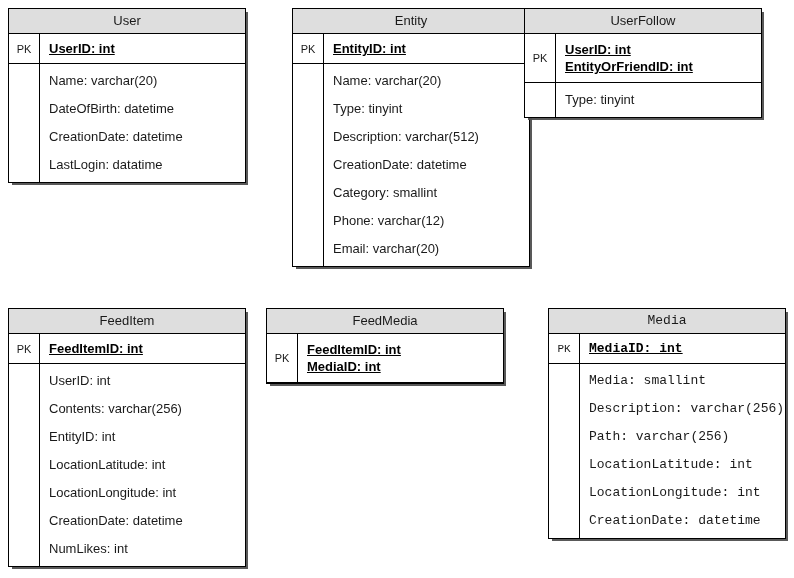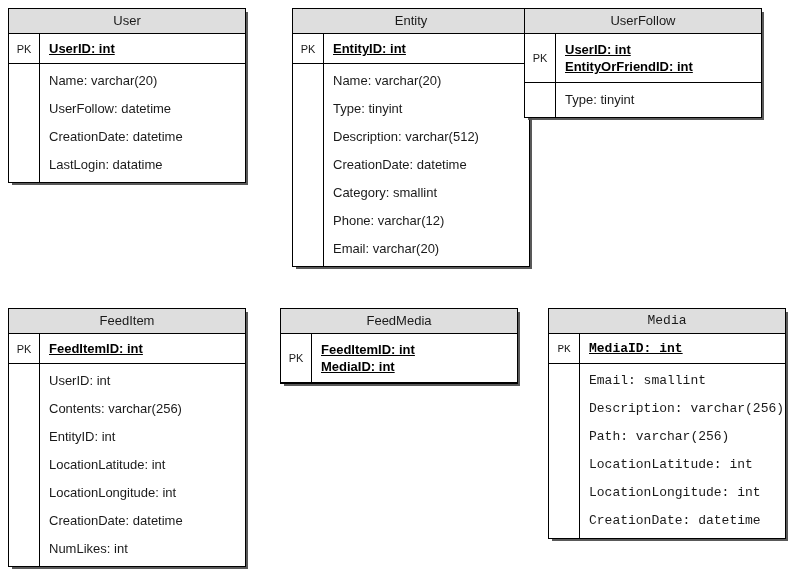--- a/index.html
+++ b/index.html
@@ -116,21 +116,21 @@
       <div class="row pk-row">
         <div class="key-cell">PK</div>
         <div class="field-cell" style="padding-top: 6px; padding-bottom: 6px;">
           <div class="pk-field">UserID: int</div>
         </div>
       </div>
       <div class="row attr-row">
         <div class="attr-spacer"></div>
         <div class="attr-cell">
           <div class="attr-line">Name: varchar(20)</div>
-          <div class="attr-line">UserFollow: datetime</div>
+          <div class="attr-line">DateOfBirth: datetime</div>
           <div class="attr-line">CreationDate: datetime</div>
           <div class="attr-line">LastLogin: datatime</div>
         </div>
       </div>
     </div>
     <div class="entity-table" style="left: 278px; top: 8px; width: 238px; margin-left: 14px;">
       <div class="table-title">Entity</div>
       <div class="row pk-row">
         <div class="key-cell">PK</div>
         <div class="field-cell" style="padding-top: 6px; padding-bottom: 6px;">
@@ -180,42 +180,42 @@
           <div class="attr-line">UserID: int</div>
           <div class="attr-line">Contents: varchar(256)</div>
           <div class="attr-line">EntityID: int</div>
           <div class="attr-line">LocationLatitude: int</div>
           <div class="attr-line">LocationLongitude: int</div>
           <div class="attr-line">CreationDate: datetime</div>
           <div class="attr-line">NumLikes: int</div>
         </div>
       </div>
     </div>
-    <div class="entity-table" style="left: 280px; top: 308px; width: 238px;">
+    <div class="entity-table" style="left: 266px; top: 308px; width: 238px;">
       <div class="table-title">FeedMedia</div>
       <div class="row pk-row">
         <div class="key-cell">PK</div>
         <div class="field-cell" style="padding-top: 7px; padding-bottom: 7px;">
           <div class="pk-field">FeedItemID: int</div>
           <div class="pk-field">MediaID: int</div>
         </div>
       </div>
     </div>
     <div class="entity-table" style="left: 548px; top: 308px; width: 238px; font-family: Liberation Mono, monospace;">
       <div class="table-title">Media</div>
       <div class="row pk-row">
         <div class="key-cell">PK</div>
         <div class="field-cell" style="padding-top: 6px; padding-bottom: 6px;">
           <div class="pk-field">MediaID: int</div>
         </div>
       </div>
       <div class="row attr-row">
         <div class="attr-spacer"></div>
         <div class="attr-cell">
-          <div class="attr-line">Email: smallint</div>
+          <div class="attr-line">Media: smallint</div>
           <div class="attr-line">Description: varchar(256)</div>
           <div class="attr-line">Path: varchar(256)</div>
           <div class="attr-line">LocationLatitude: int</div>
           <div class="attr-line">LocationLongitude: int</div>
           <div class="attr-line">CreationDate: datetime</div>
         </div>
       </div>
     </div>
   </div>
 

